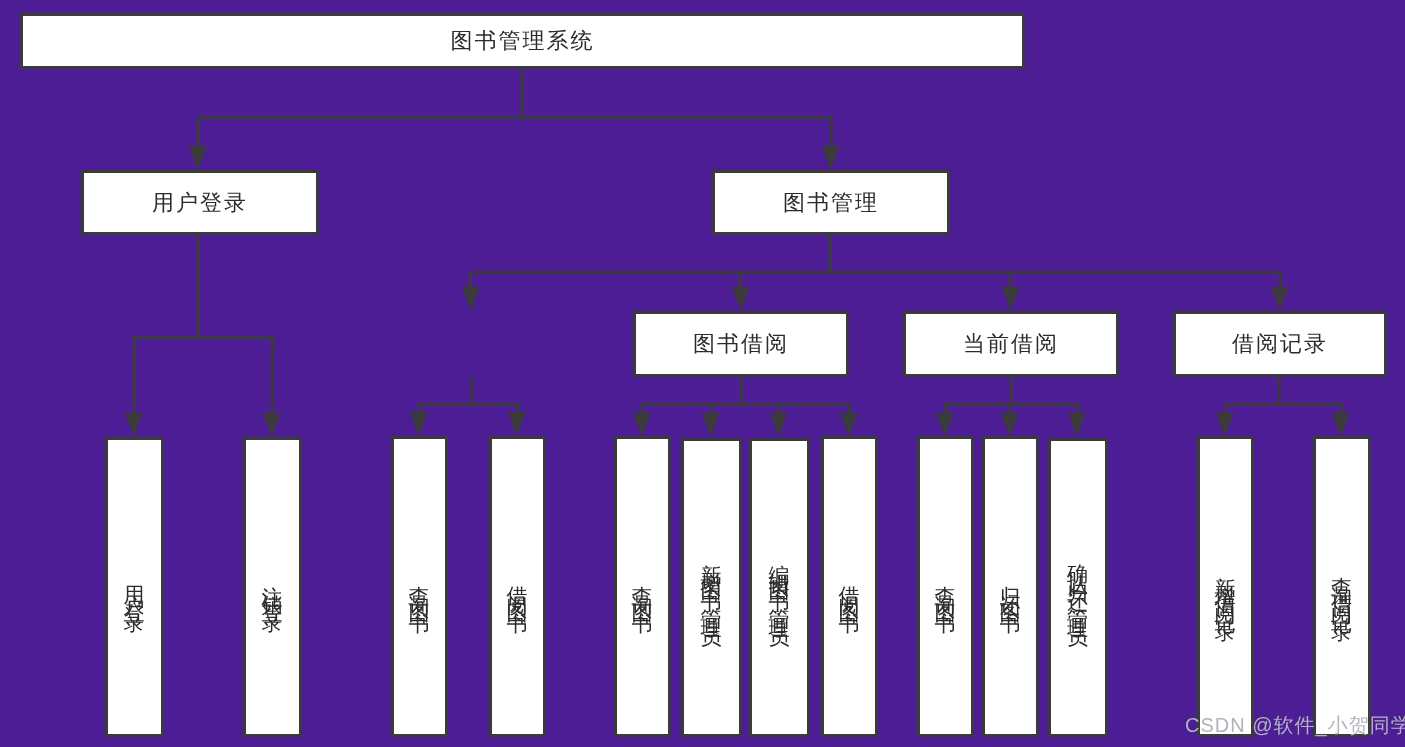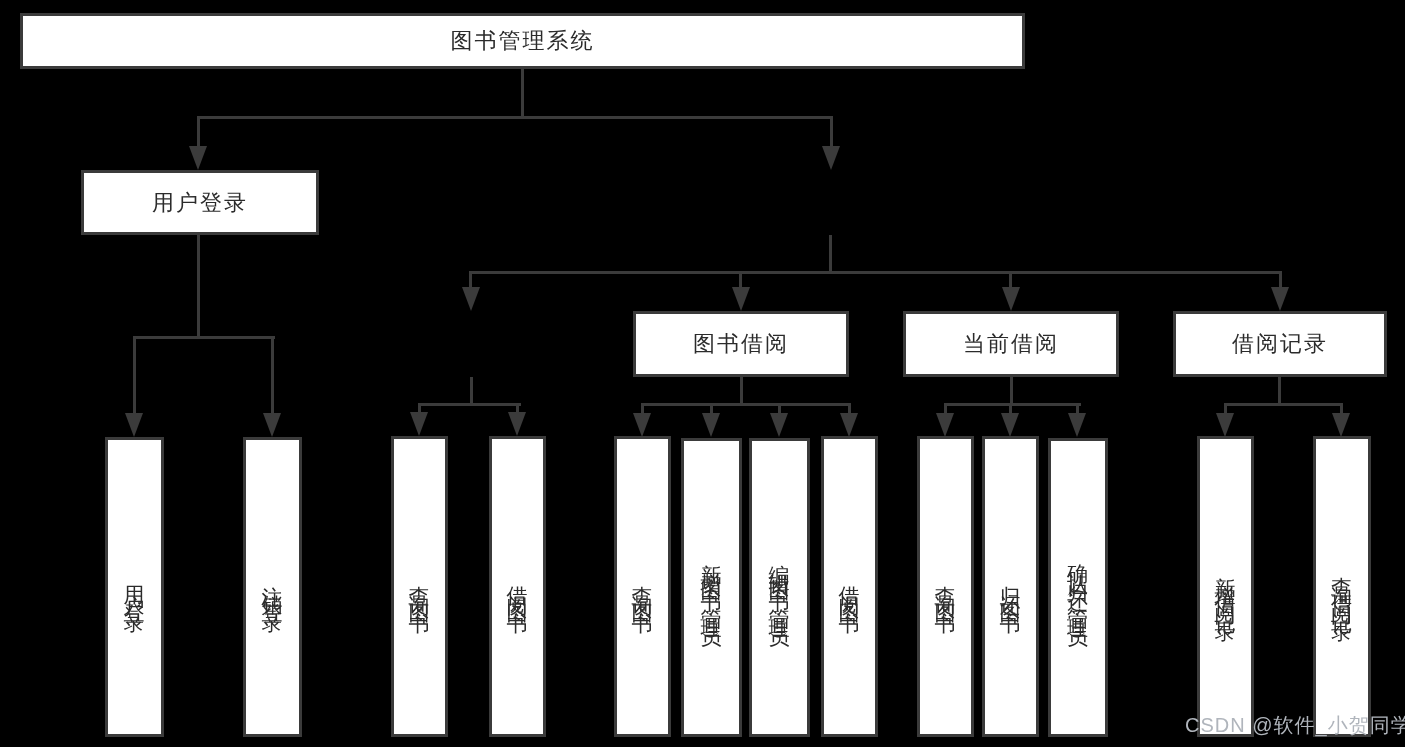--- a/index.html
+++ b/index.html
@@ -1,20 +1,20 @@
 <!DOCTYPE html>
 <html><head>
 <meta charset="utf-8">
 <style>
   html, body { margin: 0; padding: 0; background: #ffffff; }
   #canvas {
     position: relative;
     width: 1405px;
     height: 747px;
-    background: #000000;
+    background: #4c1d95;
     font-family: "Liberation Sans", "DejaVu Sans", sans-serif;
     overflow: hidden;
   }
   .box {
     position: absolute;
     box-sizing: border-box;
     border: 3px solid #3b3b3b;
     background: #ffffff;
     display: flex;
     align-items: center;
@@ -58,20 +58,23 @@
 
   <div class="vline" style="left:521px; top:69px; width:3px; height:50px;"></div>
   <div class="hline" style="left:197px; top:116px; width:636px; height:3px;"></div>
   <div class="vline" style="left:197px; top:116px; width:3px; height:34px;"></div>
   <div class="arrow" style="left:189px; top:146px;"></div>
   <div class="vline" style="left:830px; top:116px; width:3px; height:34px;"></div>
   <div class="arrow" style="left:822px; top:146px;"></div>
 
   <div class="box hnode" style="left:81px; top:170px; width:238px; height:65px;">
     <span>用户登录</span>
+  </div>
+  <div class="box hnode" style="left:712px; top:170px; width:238px; height:65px;">
+    <span>图书管理</span>
   </div>
 
   <div class="vline" style="left:197px; top:235px; width:3px; height:104px;"></div>
   <div class="hline" style="left:133px; top:336px; width:142px; height:3px;"></div>
   <div class="vline" style="left:133px; top:336px; width:3px; height:80px;"></div>
   <div class="arrow" style="left:125px; top:413px;"></div>
   <div class="vline" style="left:271px; top:336px; width:3px; height:80px;"></div>
   <div class="arrow" style="left:263px; top:413px;"></div>
 
   <div class="vline" style="left:829px; top:235px; width:3px; height:39px;"></div>

